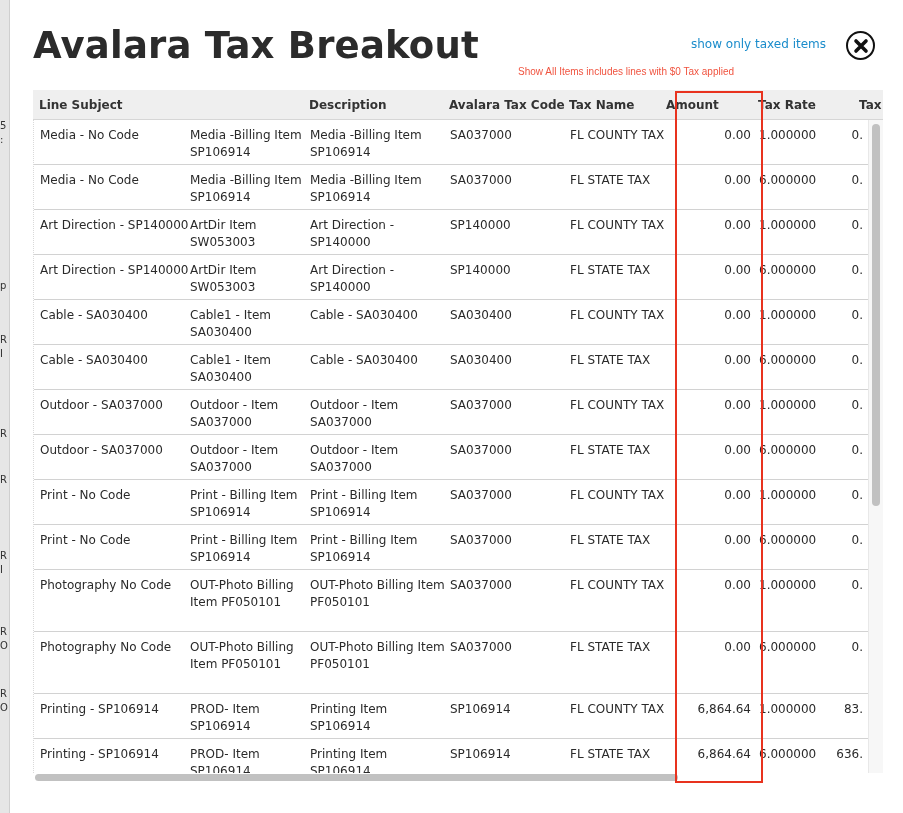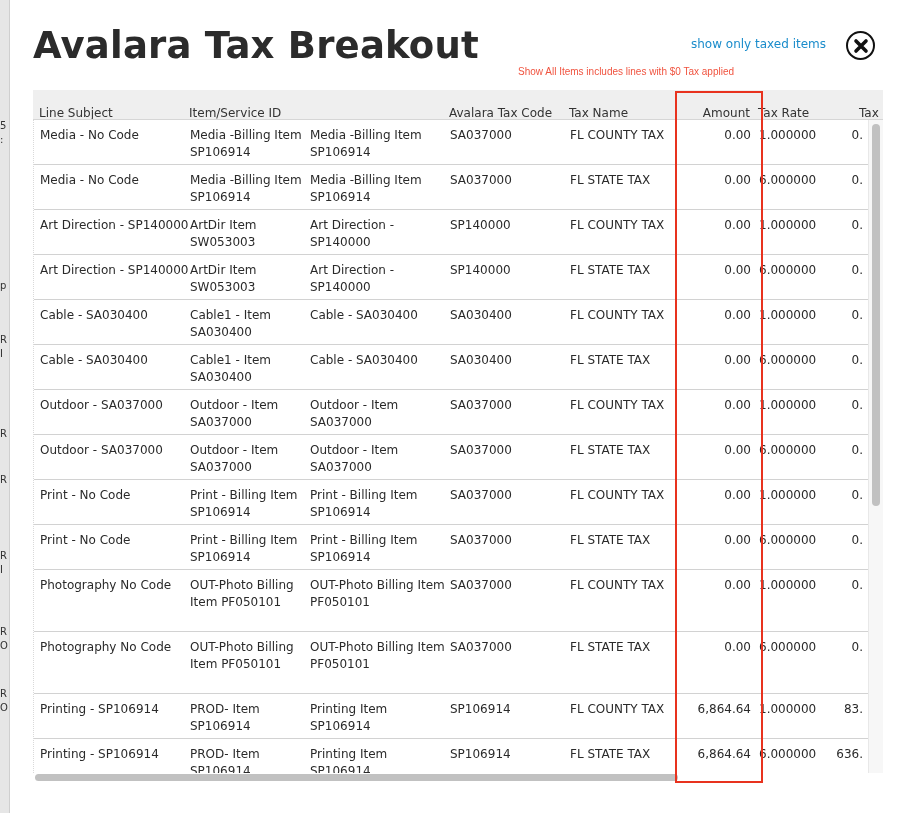--- a/index.html
+++ b/index.html
@@ -31,24 +31,24 @@
       position: absolute; left: 508px; top: 66px;
       font-family: "Liberation Sans", sans-serif; font-size: 10px; color: #f0533f;
     }
 
     .grid { position: absolute; left: 23px; top: 90px; width: 850px; height: 723px; }
     .grid-header {
       position: absolute; left: 0; top: 0; width: 850px; height: 30px;
       background: #efefef; border-bottom: 1px solid #d6d6d6; overflow: hidden;
     }
     .hcell {
-      position: absolute; top: 8px; height: 30px; line-height: 30px;
-      font-size: 12px; font-weight: normal; color: #333; white-space: nowrap; padding-left: 6px;
-    }
-    .hcell.right { text-align: right; padding-left: 0; padding-right: 6px; }
+      position: absolute; top: 0; height: 30px; line-height: 30px;
+      font-size: 12px; font-weight: bold; color: #333; white-space: nowrap; padding-left: 6px;
+    }
+    .hcell.right { padding-left: 0; padding-right: 6px; }
 
     .grid-body {
       position: absolute; left: 0; top: 30px; width: 835px; height: 653px; overflow: hidden;
       border-left: 1px dotted #d9d9d9;
     }
     .row { position: absolute; left: 0; width: 835px; border-bottom: 1px solid #d2d2d2; }
     .cell {
       position: absolute; top: 7px; font-size: 12px; line-height: 17px; color: #2a2a2a;
       padding-left: 6px; white-space: nowrap;
     }
@@ -105,21 +105,21 @@
   <div class="close-btn">
     <svg width="16" height="16" viewBox="0 0 16 16">
       <path d="M3 3 L13 13 M13 3 L3 13" stroke="#111" stroke-width="3.6" stroke-linecap="round"></path>
     </svg>
   </div>
   <div class="notice">Show All Items includes lines with $0 Tax applied</div>
 
   <div class="grid">
     <div class="grid-header">
       <div class="hcell" style="left:0;width:150px">Line Subject</div>
-      <div class="hcell" style="left:150px;width:120px">Item/Service ID</div>
+      <div class="hcell" style="left:270px;width:140px">Description</div>
       <div class="hcell" style="left:530px;width:103px">Tax Name</div>
       <div class="hcell" style="left:410px;width:120px">Avalara Tax Code</div>
       <div class="hcell right" style="left:633px;width:90px">Amount</div>
       <div class="hcell" style="left:719px;width:90px">Tax Rate</div>
       <div class="hcell" style="left:820px;width:40px">Tax</div>
     </div>
 
     <div class="grid-body">
 
       <div class="row" style="top:0;height:45px">

